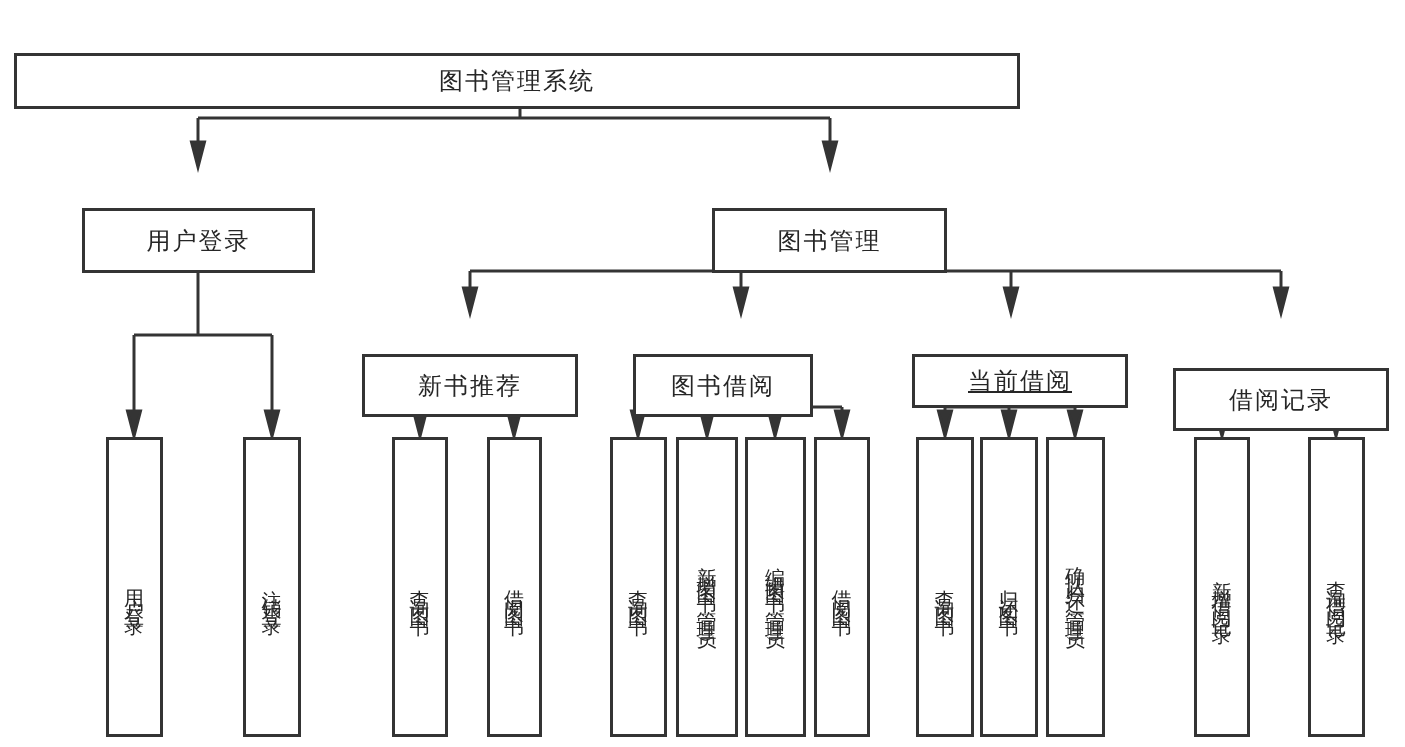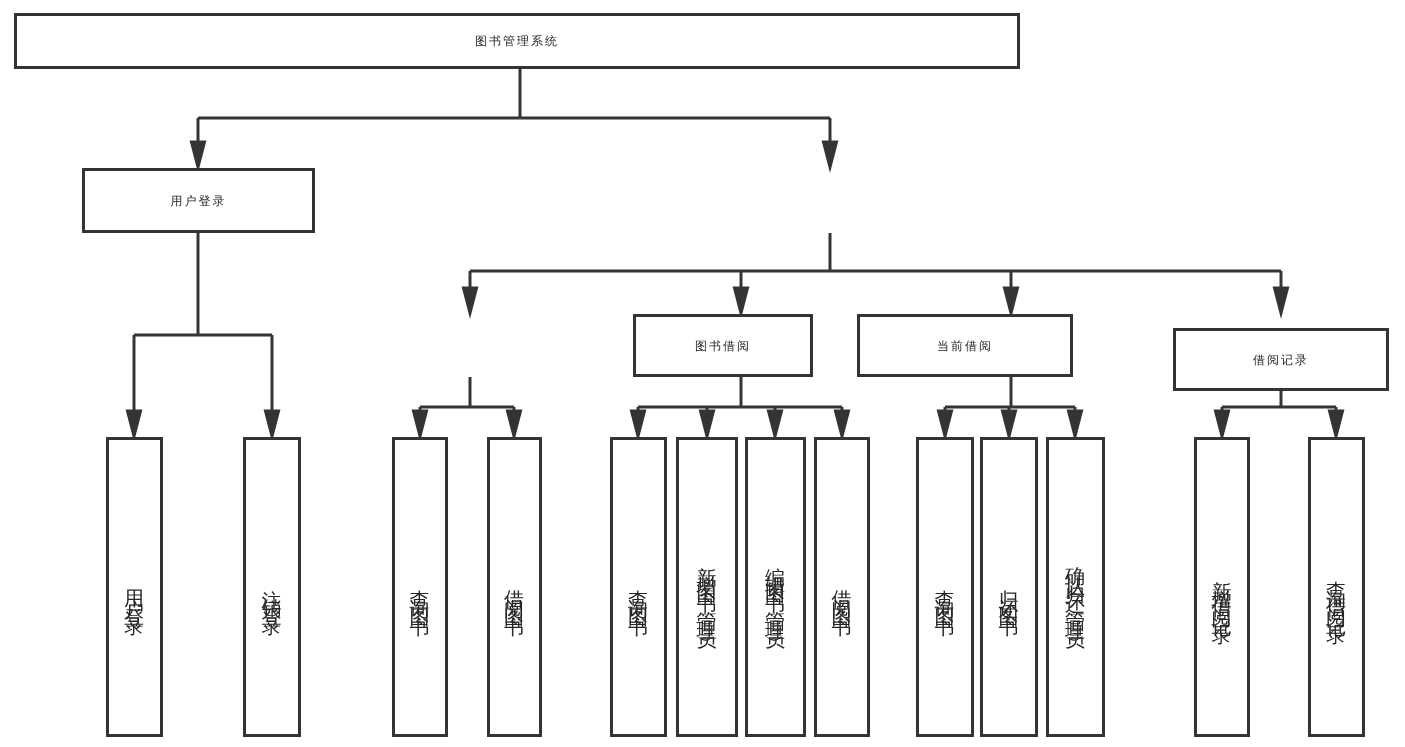--- a/index.html
+++ b/index.html
@@ -22,21 +22,21 @@
     box-sizing: border-box;
     background: #ffffff;
     border: 3px solid #343434;
     color: #262626;
     display: flex;
     align-items: center;
     justify-content: center;
     z-index: 2;
     line-height: 1;
   }
-  .h { font-size: 12px; letter-spacing: 2px; }
+  .h { font-size: 24px; letter-spacing: 2px; margin-top: 40px; }
   .v {
     writing-mode: vertical-rl;
     text-orientation: mixed;
     font-size: 20px;
     letter-spacing: 9px;
     padding-top: 9px; 
   }
   .watermark {
     position: absolute;
     right: 6px;
@@ -128,23 +128,25 @@
         <line x1="1336" y1="407" x2="1336" y2="418"></line>
         <polygon points="1215.5,411 1228.5,411 1222,436"></polygon>
         <polygon points="1329.5,411 1342.5,411 1336,436"></polygon>
       </g>
     </g>
   </svg>
 
   <div class="node h" style="left:14px; top:13px; width:1006px; height:56px;">图书管理系统</div>
 
   <div class="node h" style="left:82px; top:168px; width:233px; height:65px;">用户登录</div>
+  <div class="node h" style="left:712px; top:168px; width:235px; height:65px;">图书管理</div>
 
+  <div class="node h" style="left:362px; top:314px; width:216px; height:63px;">新书推荐</div>
   <div class="node h" style="left:633px; top:314px; width:180px; height:63px;text-align:right;">图书借阅</div>
-  <div class="node h" style="left:857px; top:314px; width:216px; height:63px;">当前借阅</div>
+  <div class="node h" style="left:912px; top:314px; width:216px; height:54px;text-decoration:underline;">当前借阅</div>
   <div class="node h" style="left:1173px; top:328px; width:216px; height:63px;">借阅记录</div>
 
   <div class="node v" style="left:106px; top:437px; width:57px; height:300px;">用户登录</div>
   <div class="node v" style="left:243px; top:437px; width:58px; height:300px;">注销登录</div>
 
   <div class="node v" style="left:392px; top:437px; width:56px; height:300px;">查询图书</div>
   <div class="node v" style="left:487px; top:437px; width:55px; height:300px;">借阅图书</div>
 
   <div class="node v" style="left:610px; top:437px; width:57px; height:300px;">查询图书</div>
   <div class="node v" style="left:676px; top:437px; width:62px; height:300px;">新增图书（管理员）</div>

